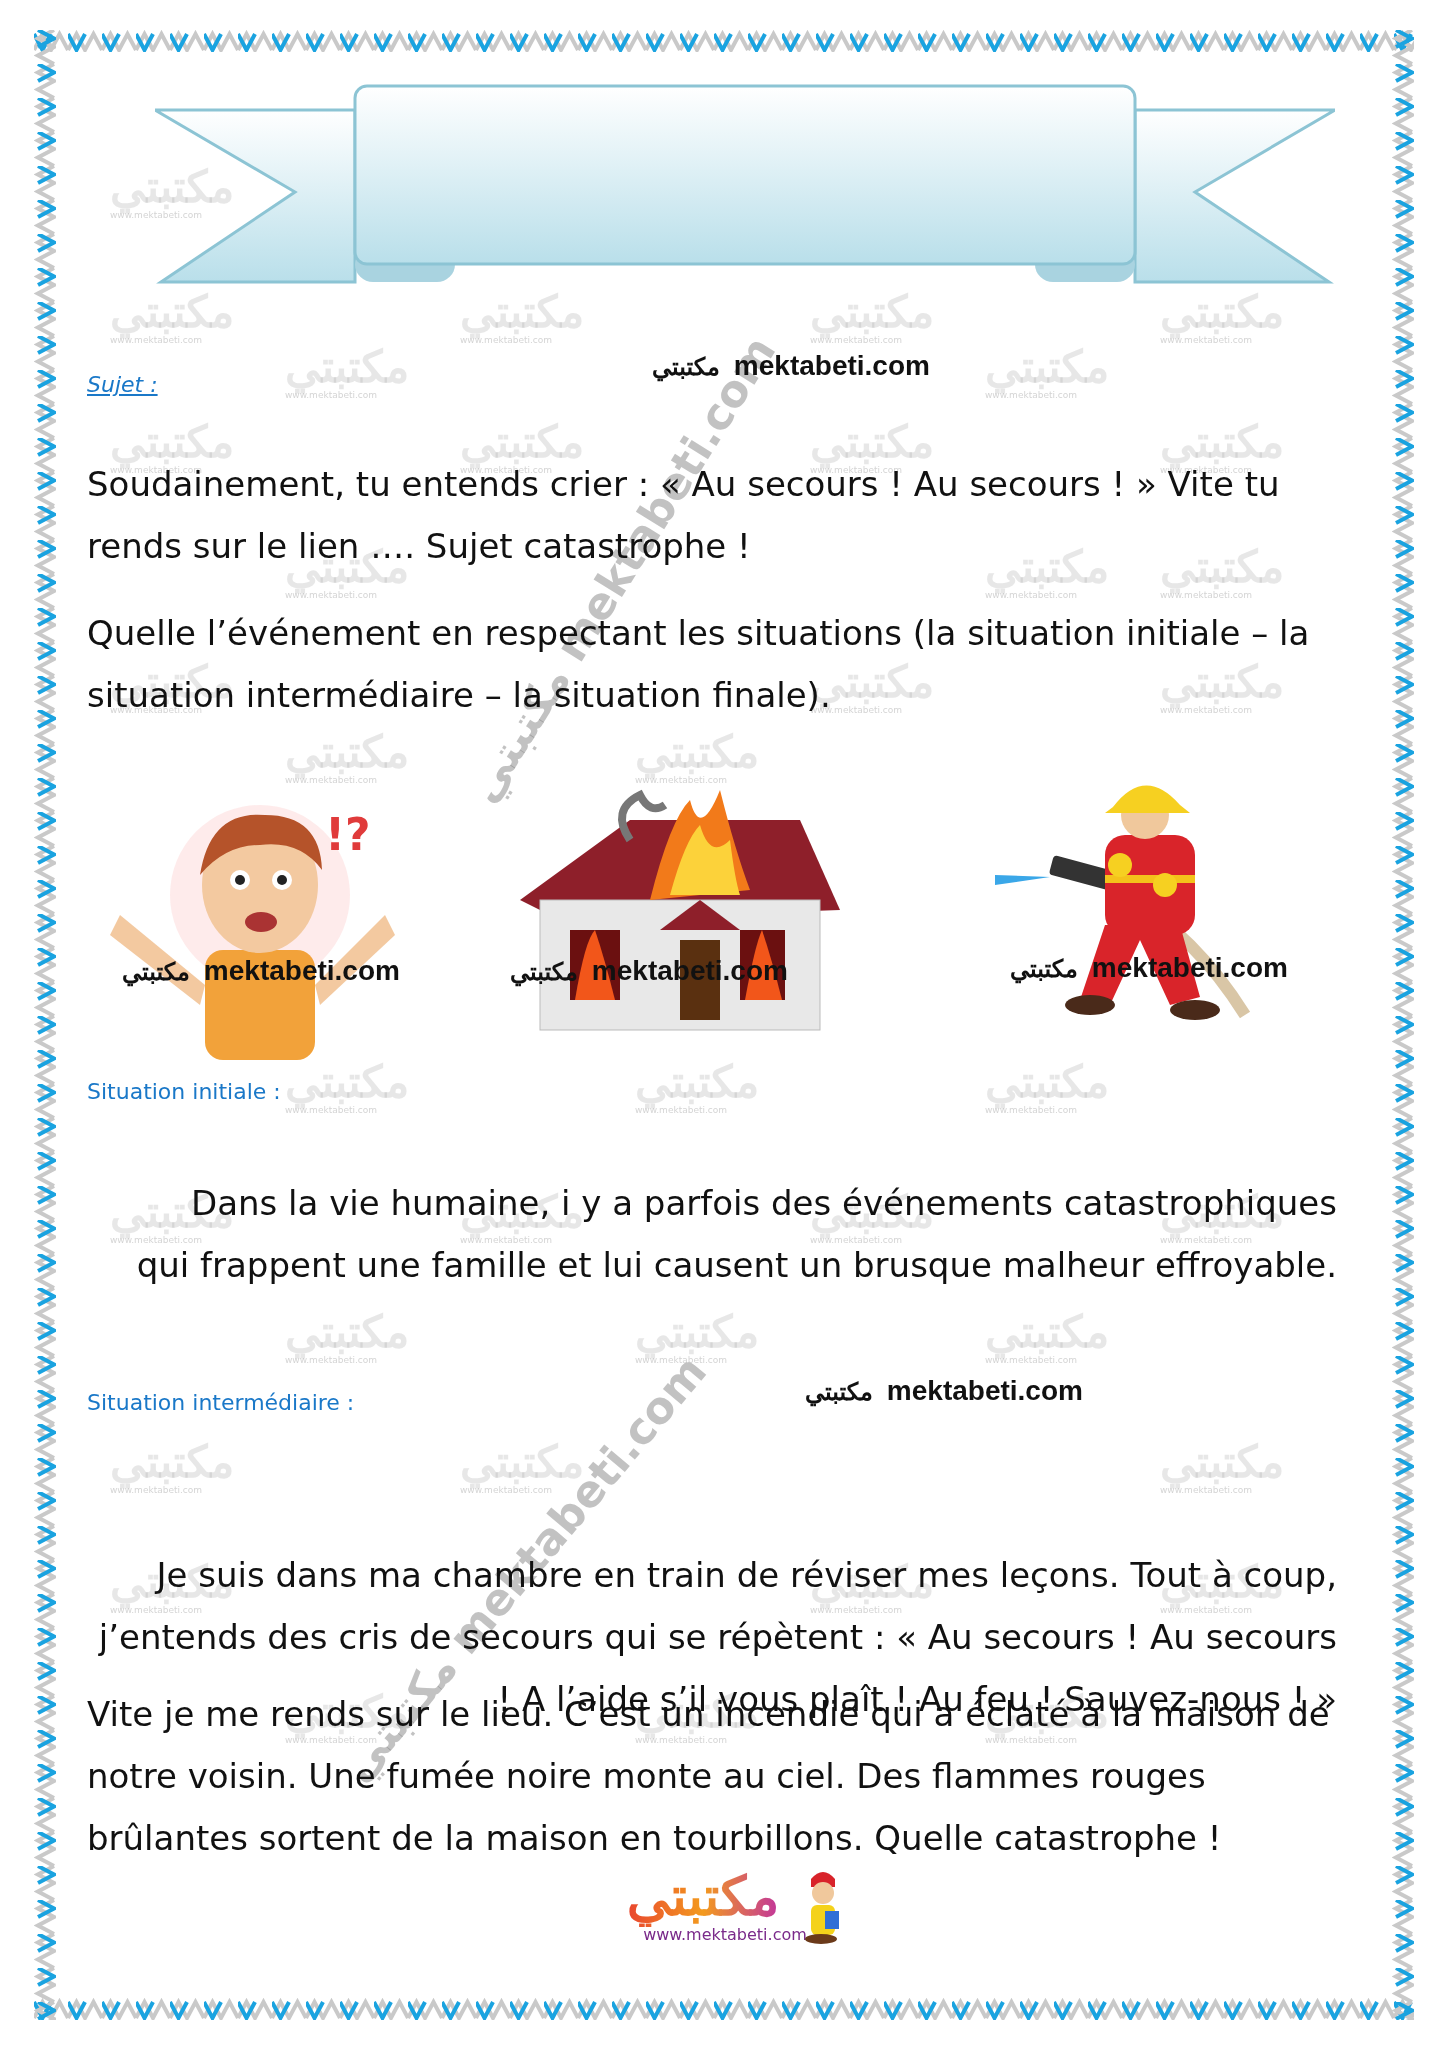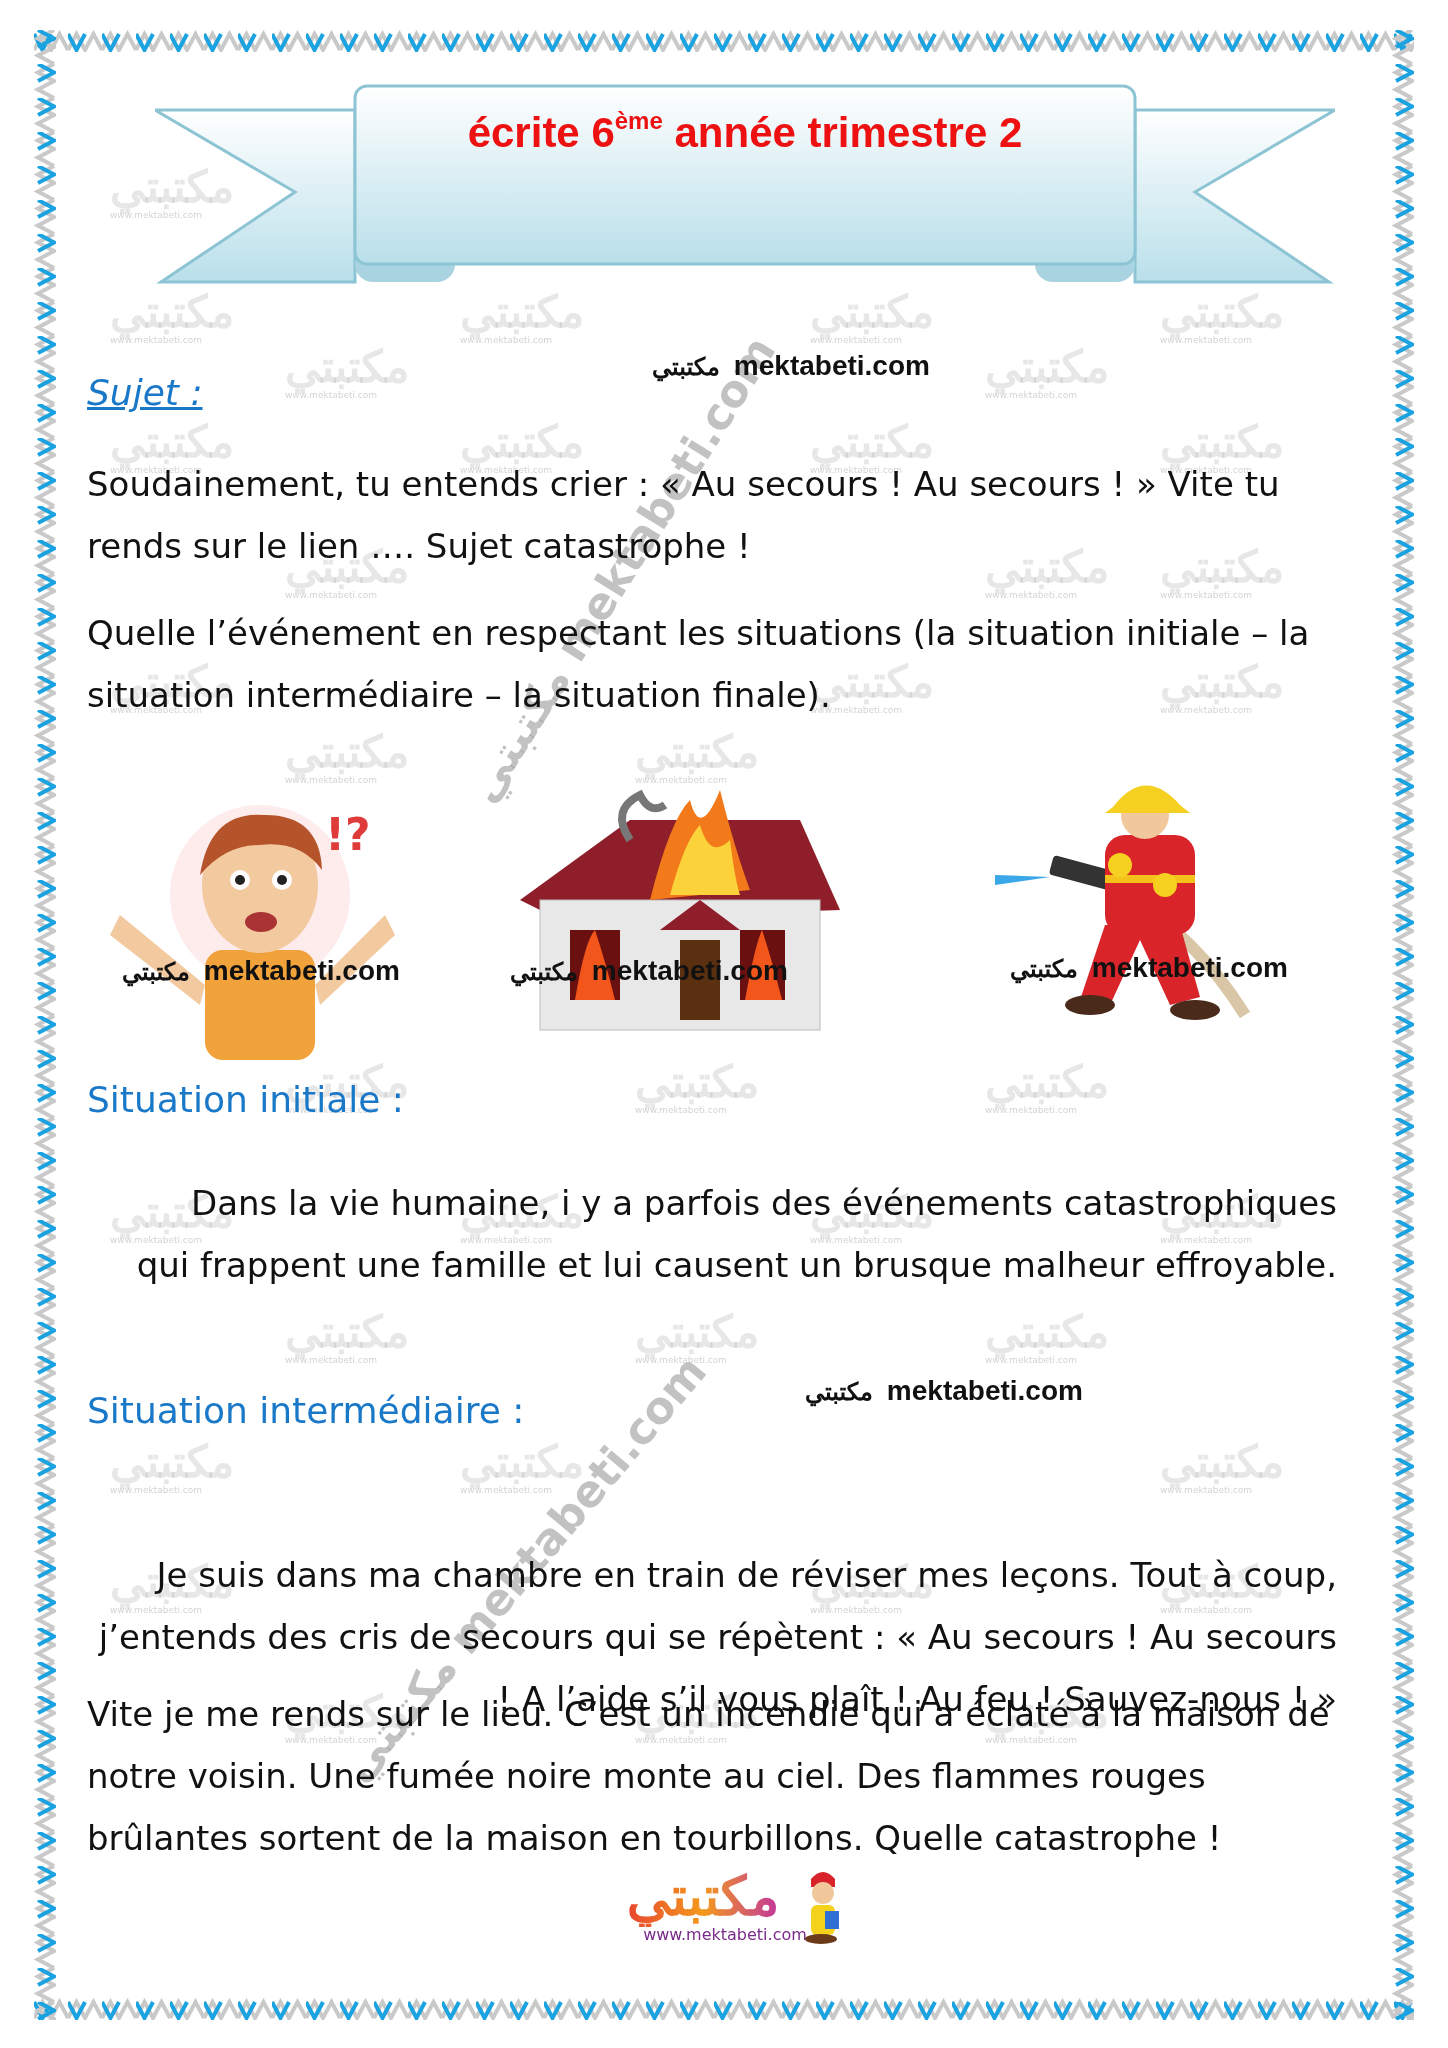--- a/index.html
+++ b/index.html
@@ -50,21 +50,21 @@
     .banner-title sup { font-size: 24px; vertical-align: 18px; line-height: 0; }
 
     .site-tag {
       position: absolute; font-family: "Liberation Sans", sans-serif; font-weight: bold;
       font-size: 28px; color: #111; white-space: nowrap;
     }
     .site-tag .ar { font-size: 24px; margin-right: 14px; }
 
     .heading {
       position: absolute; left: 87px; font-family: "DejaVu Sans", sans-serif;
-      font-size: 36px; color: #1a78c8;
+      font-size: 22px; color: #1a78c8;
     }
     .heading.underline { text-decoration: underline; font-style: italic; }
 
     .para {
       position: absolute; left: 87px; width: 1250px;
       font-family: "DejaVu Sans", sans-serif; font-size: 34px; color: #111;
       line-height: 62px; margin: 0;
     }
     .para.indent { text-indent: 45px; text-align: right; }
 
@@ -183,21 +183,20 @@
     <polygon points="0,28 200,28 200,200 6,200 140,110" fill="url(#bg)" stroke="#8cc4d4" stroke-width="3"></polygon>
 
     <polygon points="1180,28 980,28 980,200 1174,200 1040,110" fill="url(#bg)" stroke="#8cc4d4" stroke-width="3"></polygon>
 
     <rect x="200" y="165" width="100" height="35" rx="18" fill="#a9d3e0"></rect>
     <rect x="880" y="165" width="100" height="35" rx="18" fill="#a9d3e0"></rect>
 
     <rect x="200" y="4" width="780" height="178" rx="12" fill="url(#bg)" stroke="#8cc4d4" stroke-width="3"></rect>
   </svg>
   <div class="banner-title">
-    <div><span>écrite 6</span><sup>ème</sup><span> année trimestre 2</span></div>
   </div>
 </div>
 
 <div class="site-tag" style="left:652px;top:350px">
   <span class="ar">مكتبتي</span><span>mektabeti.com</span>
 </div>
 
 <div class="heading underline" style="top:372px">Sujet :</div>
 <p class="para" style="top:453px">Soudainement, tu entends crier : «  Au secours ! Au secours ! » Vite tu rends sur le lien …. Sujet catastrophe !</p>
 <p class="para" style="top:602px">Quelle l’événement en respectant les situations (la situation initiale – la situation intermédiaire – la situation finale).</p>

